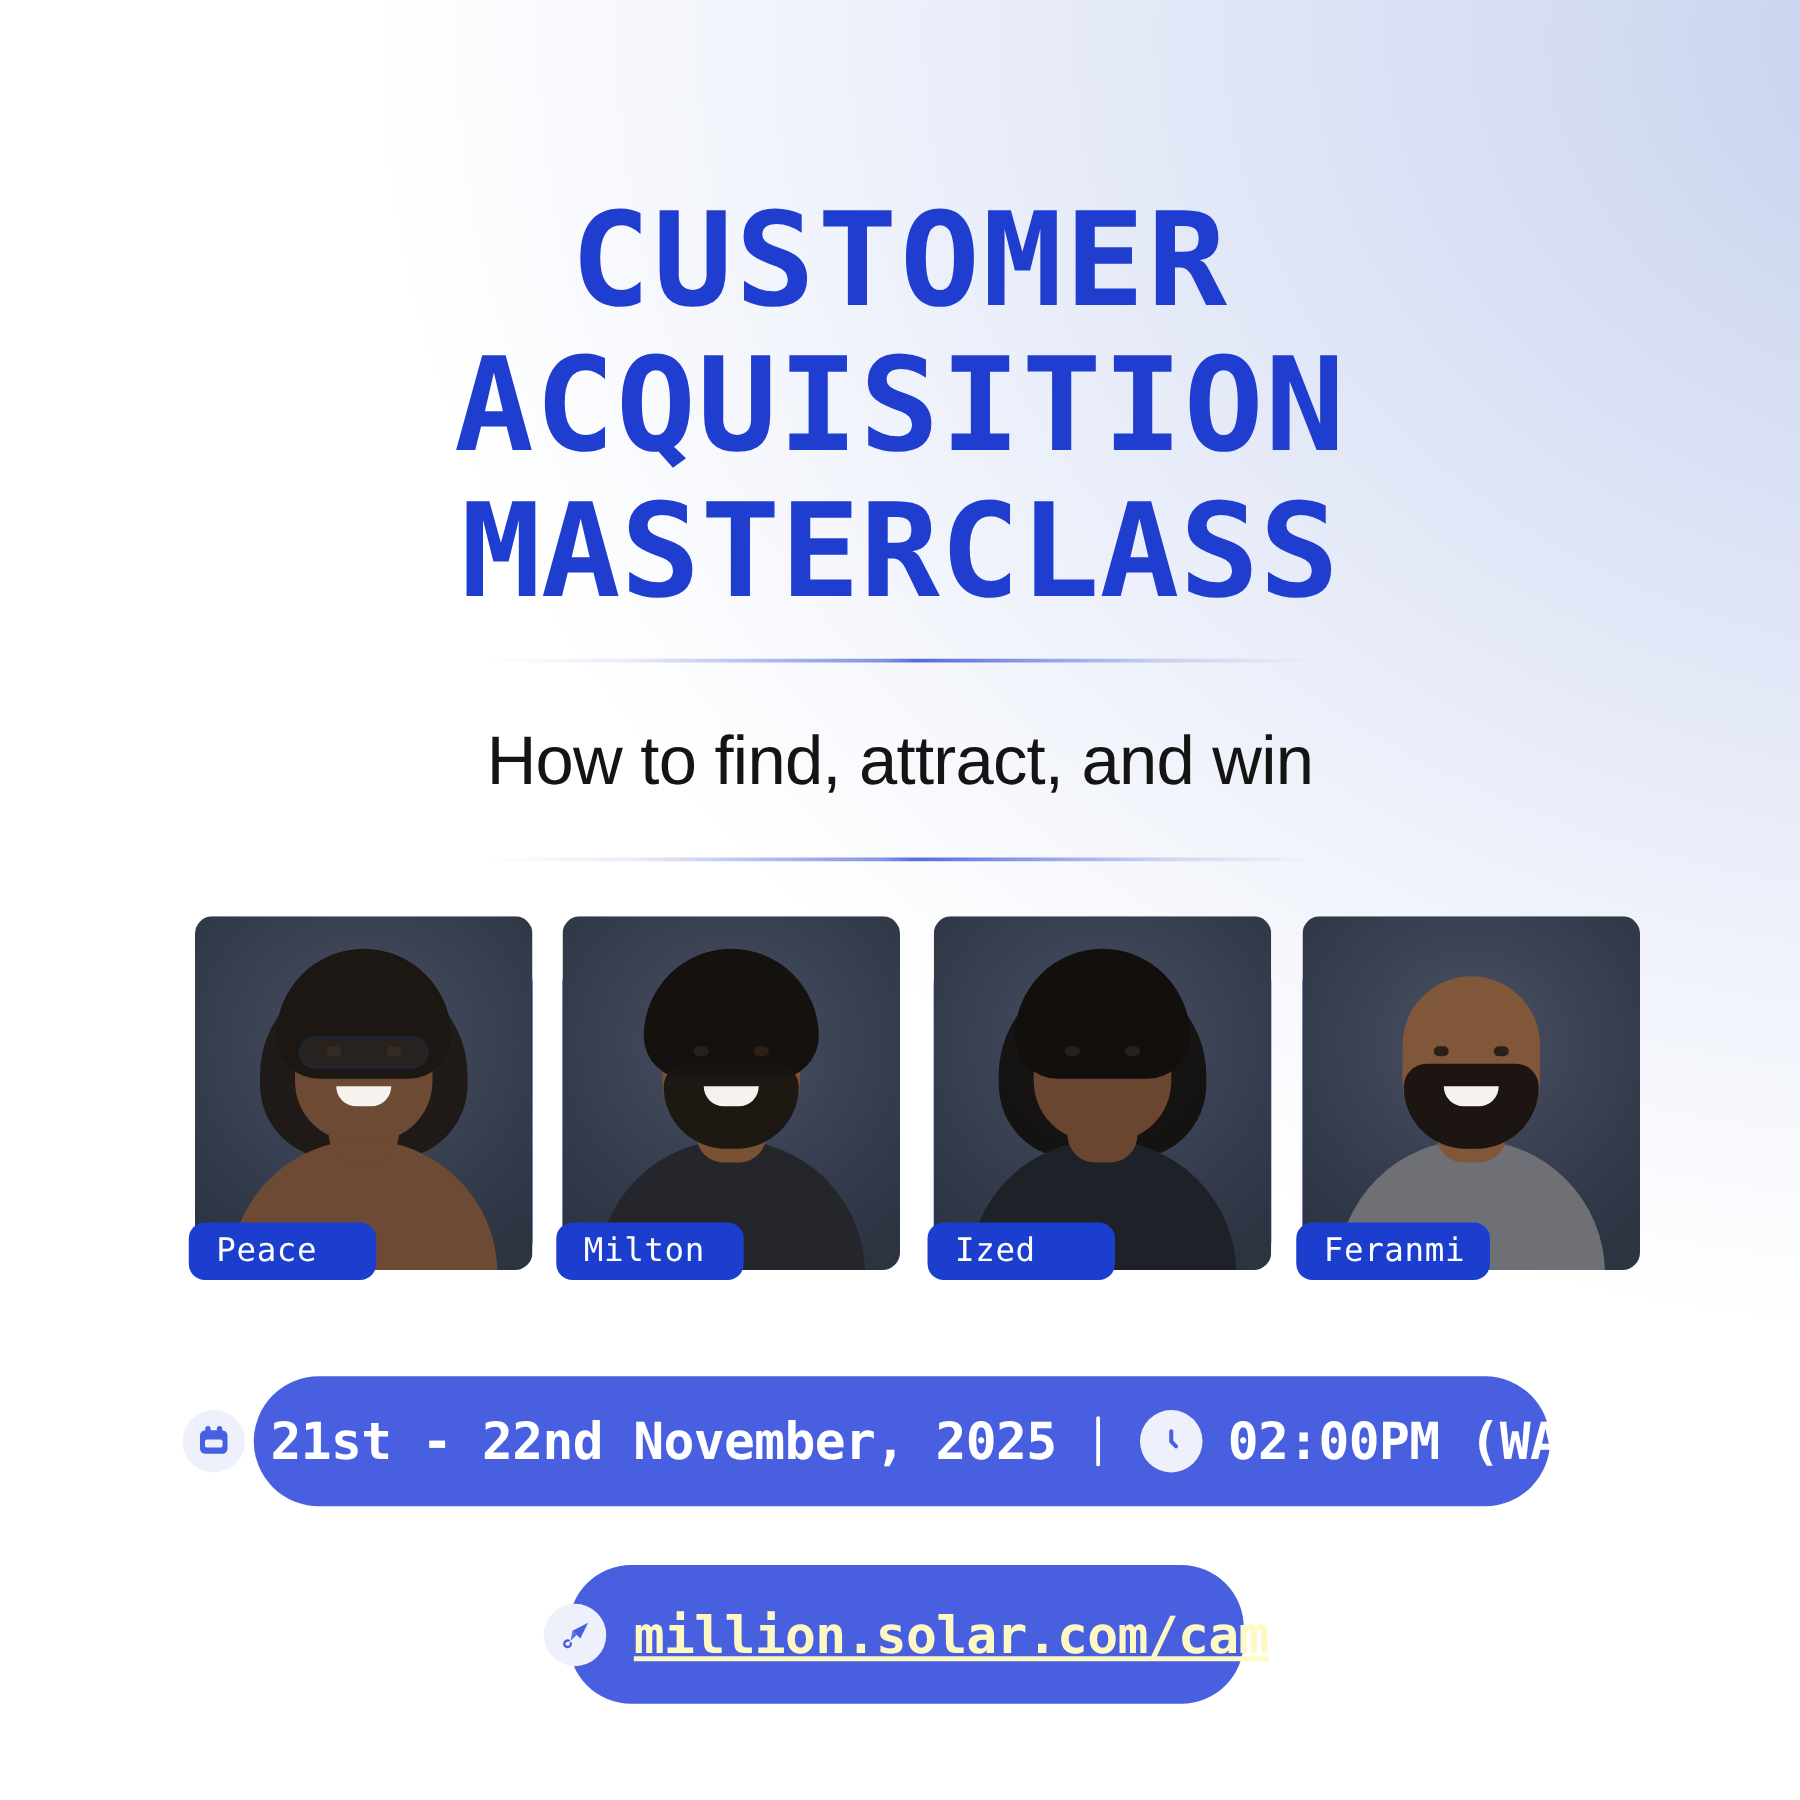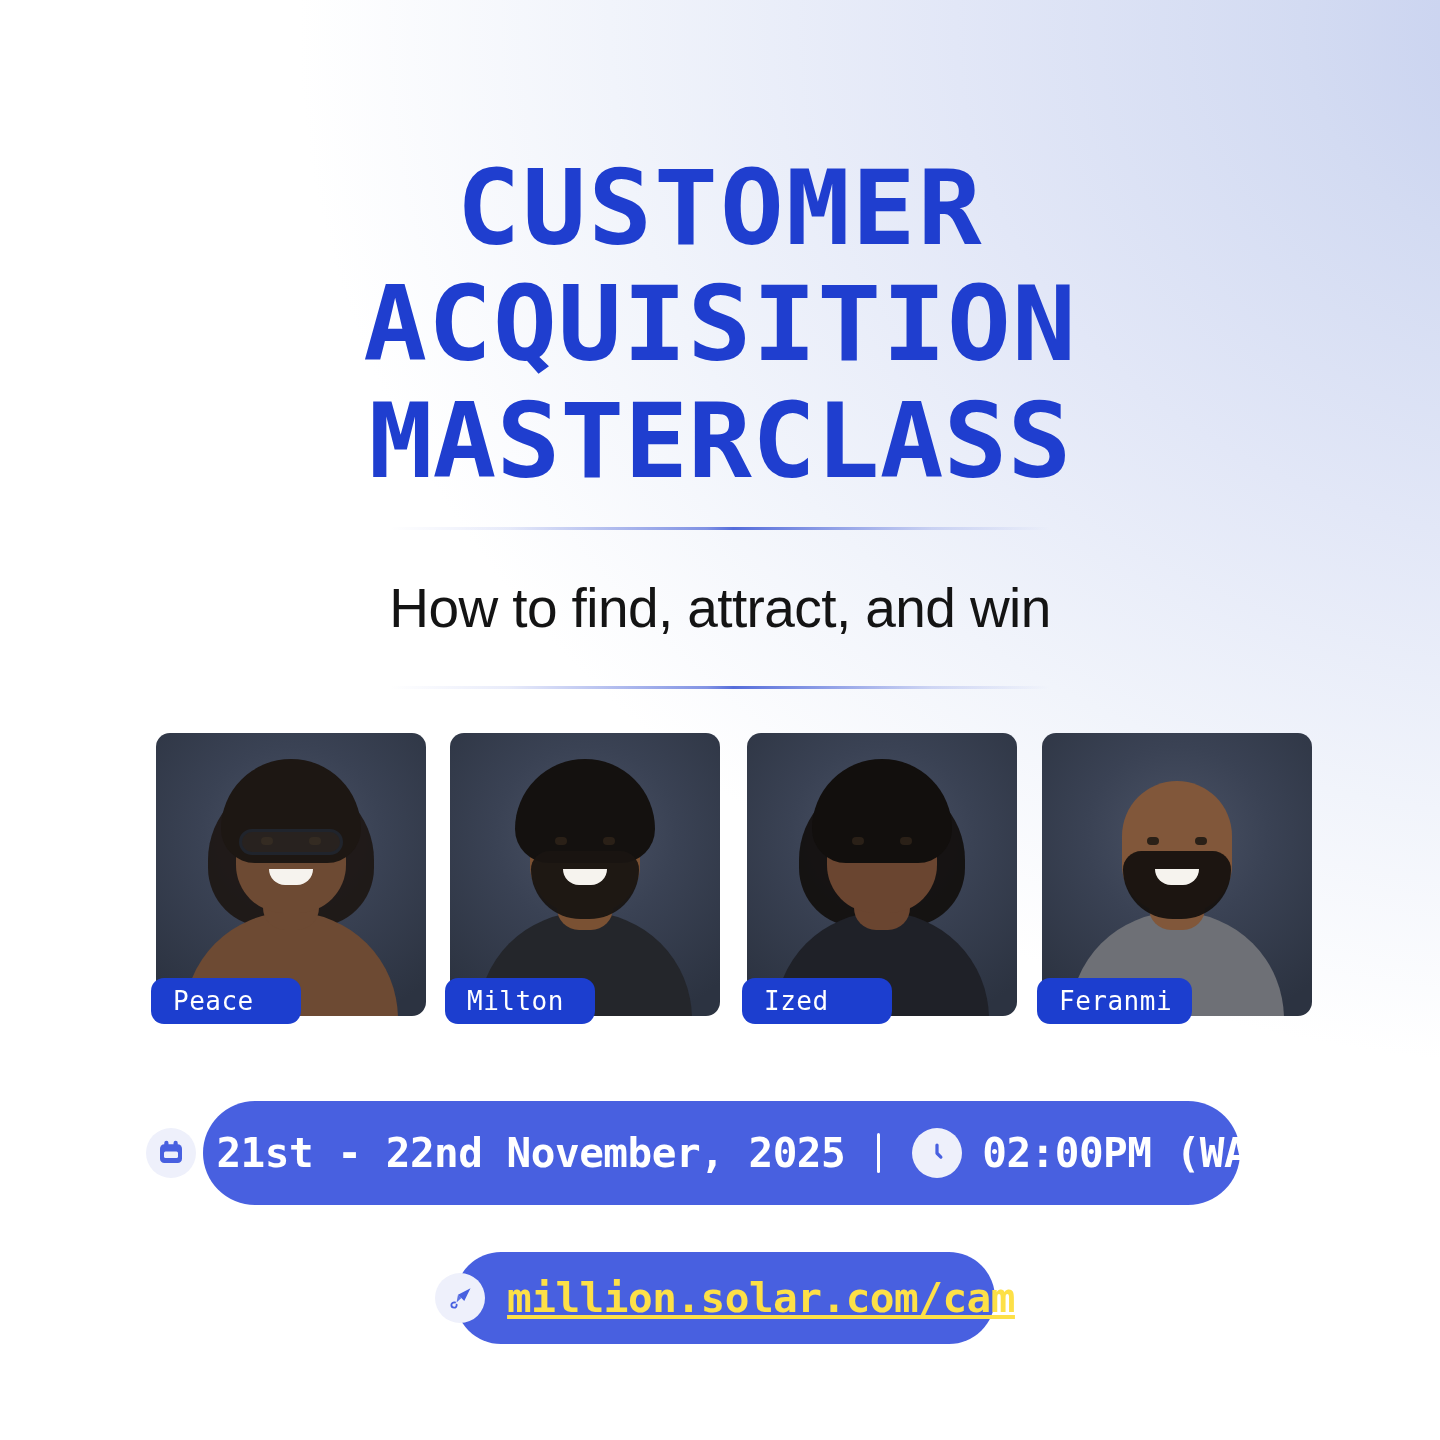--- a/index.html
+++ b/index.html
@@ -291,28 +291,28 @@
     margin: 0 12px;
     flex: 0 0 auto;
   }
 
   
   .url-pill {
     position: absolute;
     top: 1252px;
     left: 455px;
     width: 540px;
-    height: 92px;
+    height: 111px;
     background: #4860E0;
     border-radius: 50px;
     display: flex;
     align-items: center;
     justify-content: center;
     gap: 22px;
-    color: #fde047;
+    color: #fef9c3;
   }
   .url-text {
     font-family: "DejaVu Sans Mono", "Liberation Mono", monospace;
     font-weight: bold;
     font-size: 41px;
     letter-spacing: -0.5px;
     white-space: nowrap;
   }
 </style>
 </head>

